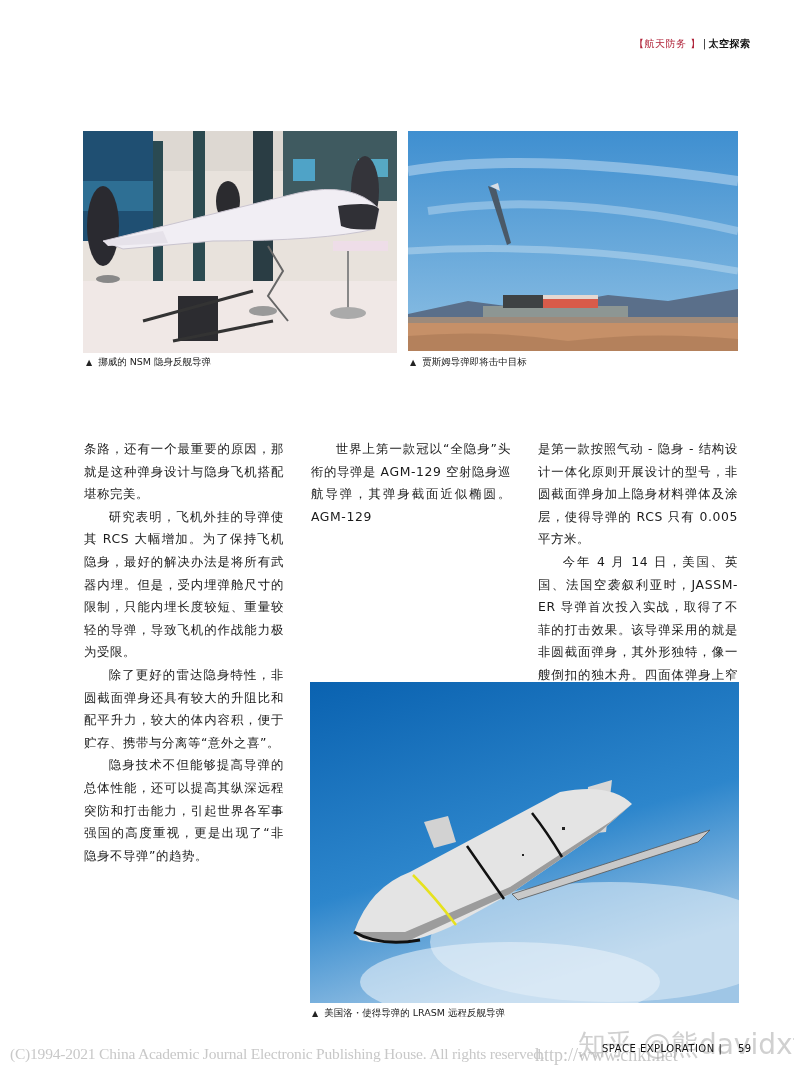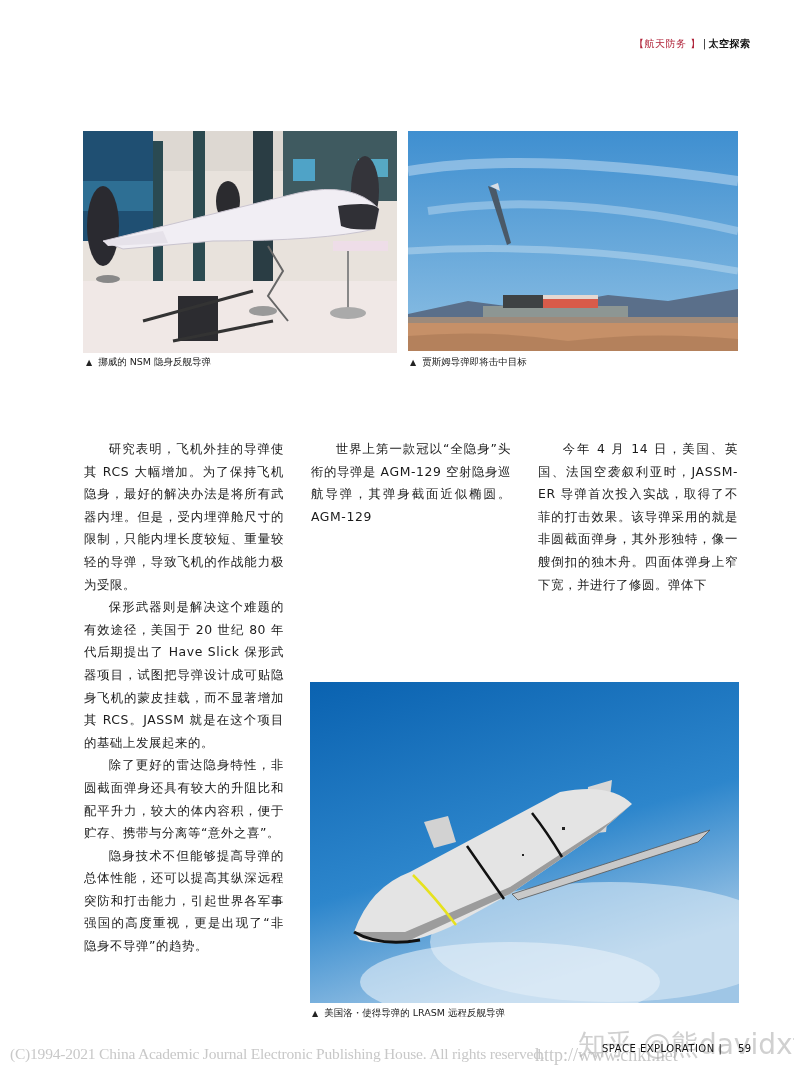--- a/index.html
+++ b/index.html
@@ -116,31 +116,32 @@
     <rect x="0" y="190" width="330" height="30" fill="#c69068"></rect>
     <rect x="0" y="186" width="330" height="6" fill="#9d8a7b"></rect>
     <path d="M0 205 Q80 198 160 210 Q240 200 330 208 L330 220 L0 220 Z" fill="#a87855" opacity="0.6"></path>
   </svg>
 </div>
 <div class="caption" style="left:410px; top:356px;">
   <span class="tri">▲</span><span>贾斯姆导弹即将击中目标</span>
 </div>
 
 <div class="col" style="left:84px; top:438px; width:200px;">
+  <p>条路，还有一个最重要的原因，那就是这种弹身设计与隐身飞机搭配堪称完美。</p>
   <p class="ind">研究表明，飞机外挂的导弹使其 RCS 大幅增加。为了保持飞机隐身，最好的解决办法是将所有武器内埋。但是，受内埋弹舱尺寸的限制，只能内埋长度较短、重量较轻的导弹，导致飞机的作战能力极为受限。</p>
-  <p class="ind">保形武器则是解决这个难题的有效途径，美国于 20 世纪 80 年代后期提出了 Have Slick 保形武器项目，试图把导弹设计成可贴隐身飞机的蒙皮挂载，而不显著增加其 RCS。JASSM 就是在这个项目的基础上发展起来的。</p>
   <p class="ind">除了更好的雷达隐身特性，非圆截面弹身还具有较大的升阻比和配平升力，较大的体内容积，便于贮存、携带与分离等“意外之喜”。</p>
   <p class="ind">隐身技术不但能够提高导弹的总体性能，还可以提高其纵深远程突防和打击能力，引起世界各军事强国的高度重视，更是出现了“非隐身不导弹”的趋势。</p>
 </div>
 
 <div class="col" style="left:311px; top:438px; width:200px;">
   <p class="ind">世界上第一款冠以“全隐身”头衔的导弹是 AGM-129 空射隐身巡航导弹，其弹身截面近似椭圆。AGM-129</p>
 </div>
 
 <div class="col" style="left:538px; top:438px; width:200px;">
+  <p>是第一款按照气动 - 隐身 - 结构设计一体化原则开展设计的型号，非圆截面弹身加上隐身材料弹体及涂层，使得导弹的 RCS 只有 0.005 平方米。</p>
   <p class="ind">今年 4 月 14 日，美国、英国、法国空袭叙利亚时，JASSM-ER 导弹首次投入实战，取得了不菲的打击效果。该导弹采用的就是非圆截面弹身，其外形独特，像一艘倒扣的独木舟。四面体弹身上窄下宽，并进行了修圆。弹体下</p>
 </div>
 
 <div class="photo" style="left:310px; top:682px; width:429px; height:321px;">
   <svg width="429" height="321" viewBox="0 0 429 321">
     <defs>
       <linearGradient id="sky3" x1="0" y1="0" x2="0.4" y2="1">
         <stop offset="0" stop-color="#0a62b0"></stop>
         <stop offset="0.6" stop-color="#2d86cc"></stop>
         <stop offset="1" stop-color="#9fc6e6"></stop>

